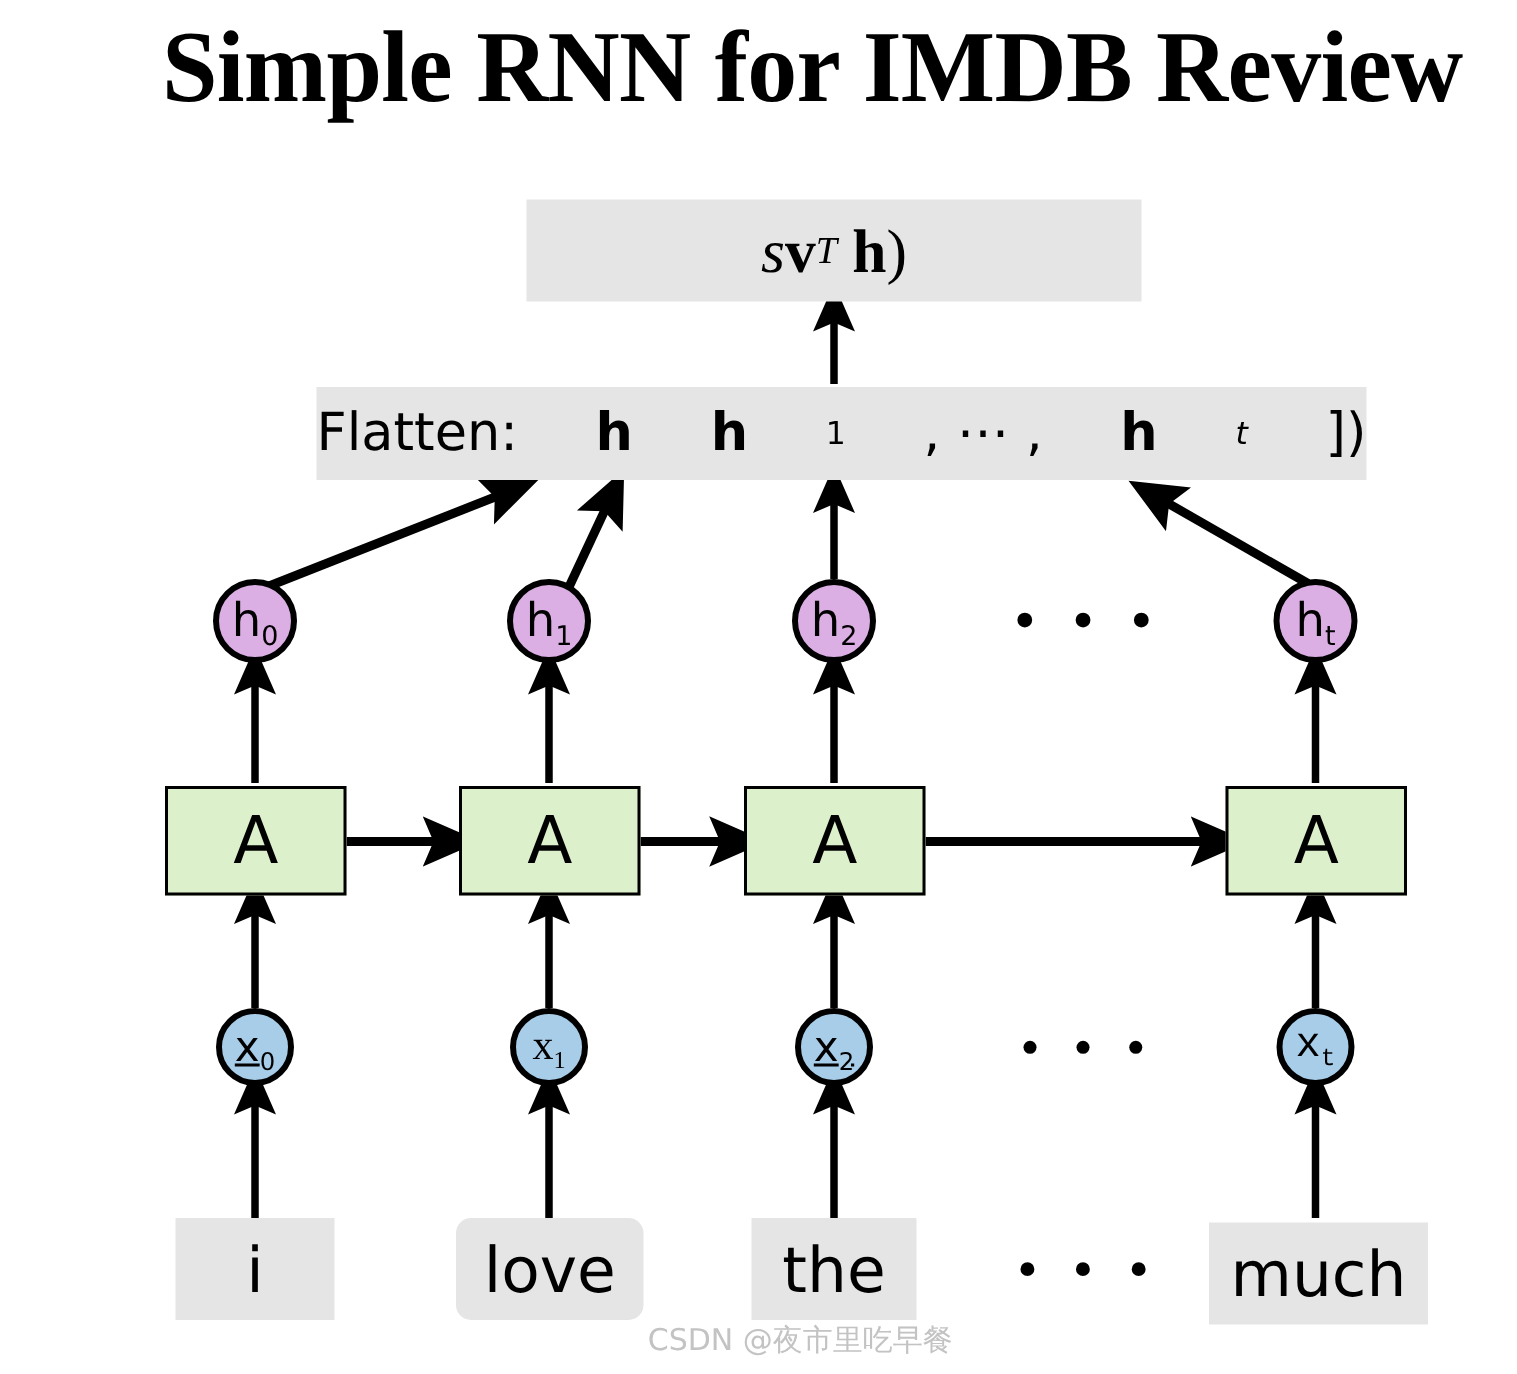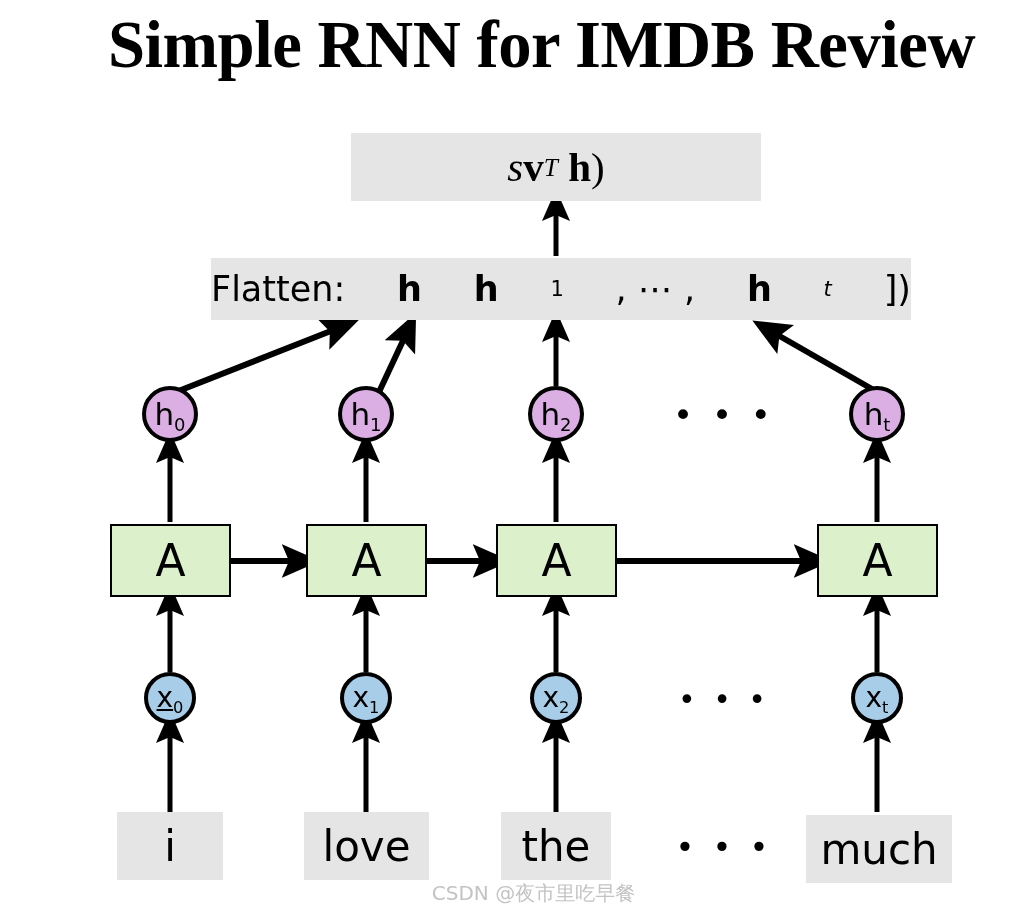--- a/index.html
+++ b/index.html
@@ -197,35 +197,35 @@
   <div class="abox" style="left:460px;top:524px;">
     <span>A</span>
   </div>
   <div class="abox" style="left:781px;top:524px;">
     <span>A</span>
   </div>
 
   <div class="node xnode" style="left:108px;top:672px;text-decoration:underline;">
     <span class="lbl"><span>x</span><sub>0</sub></span>
   </div>
-  <div class="node xnode" style="left:304px;top:672px;">
+  <div class="node xnode" style="left:304px;top:672px;font-family:Liberation Serif, serif;">
     <span class="lbl"><span>x</span><sub>1</sub></span>
   </div>
-  <div class="node xnode" style="left:494px;top:672px;">
+  <div class="node xnode" style="left:494px;top:672px;text-decoration:underline;">
     <span class="lbl"><span>x</span><sub>2</sub></span>
   </div>
-  <div class="node xnode" style="left:815px;top:672px;">
+  <div class="node xnode" style="left:815px;top:672px;font-family:Liberation Mono, monospace;">
     <span class="lbl"><span>x</span><sub>t</sub></span>
   </div>
   <div class="dots" style="left:638px;top:680px;width:100px;height:38px;font-size:30px;letter-spacing:4px;">• • •</div>
 
   <div class="wordbox" style="left:81px;top:812px;width:106px;">
     <span>i</span>
   </div>
-  <div class="wordbox" style="left:268px;top:812px;width:125px;">
+  <div class="wordbox" style="left:268px;top:812px;width:125px;border-radius:10px;">
     <span>love</span>
   </div>
   <div class="wordbox" style="left:770px;top:815px;width:146px;">
     <span>much</span>
   </div>
   <div class="wordbox" style="left:465px;top:812px;width:110px;">
     <span>the</span>
   </div>
   <div class="dots" style="left:638px;top:828px;width:100px;height:38px;font-size:32px;letter-spacing:4px;">• • •</div>
 

